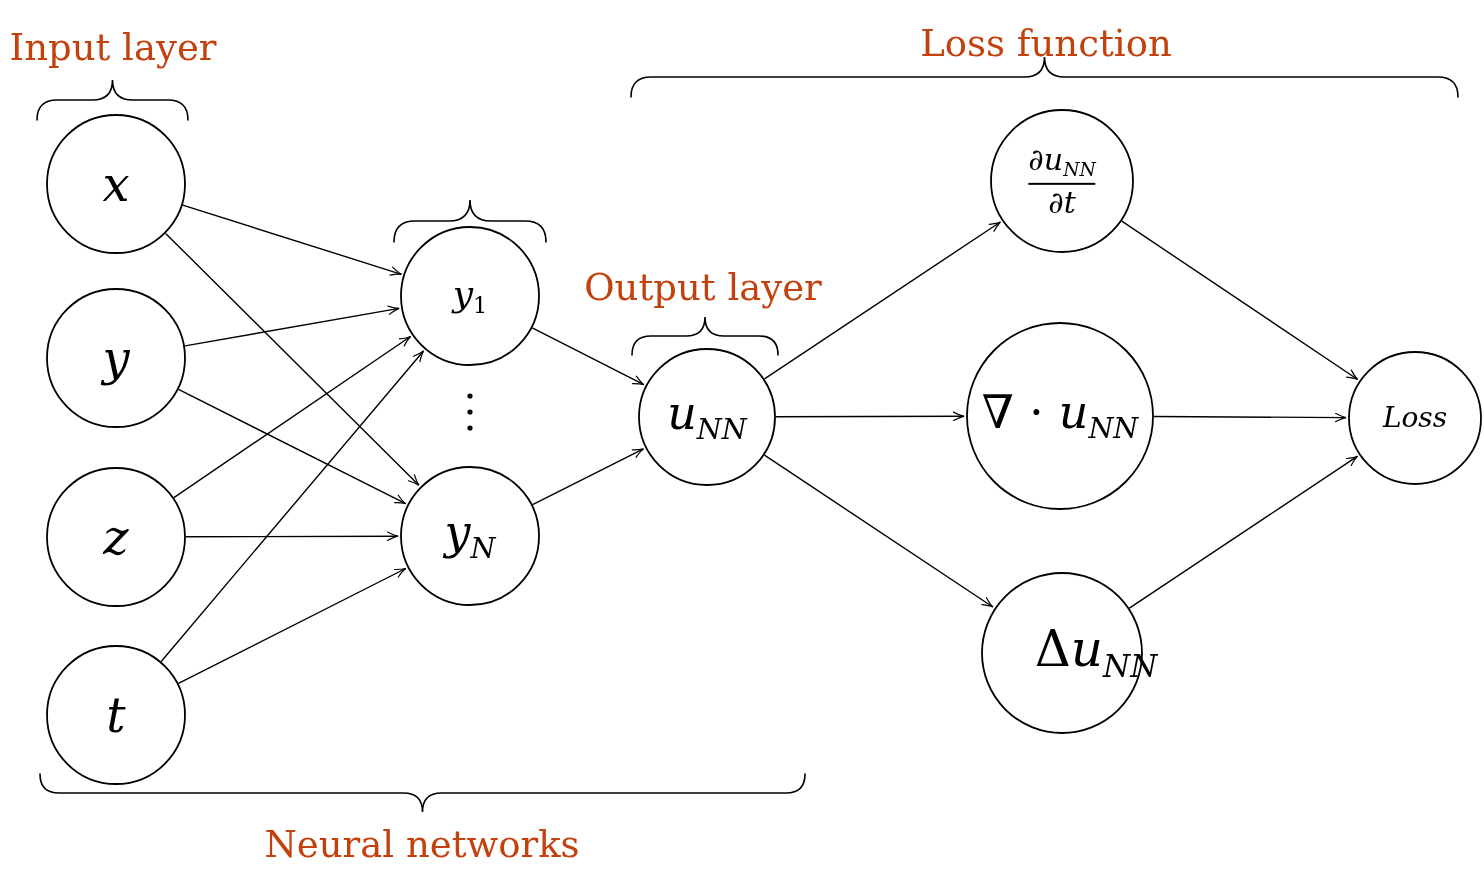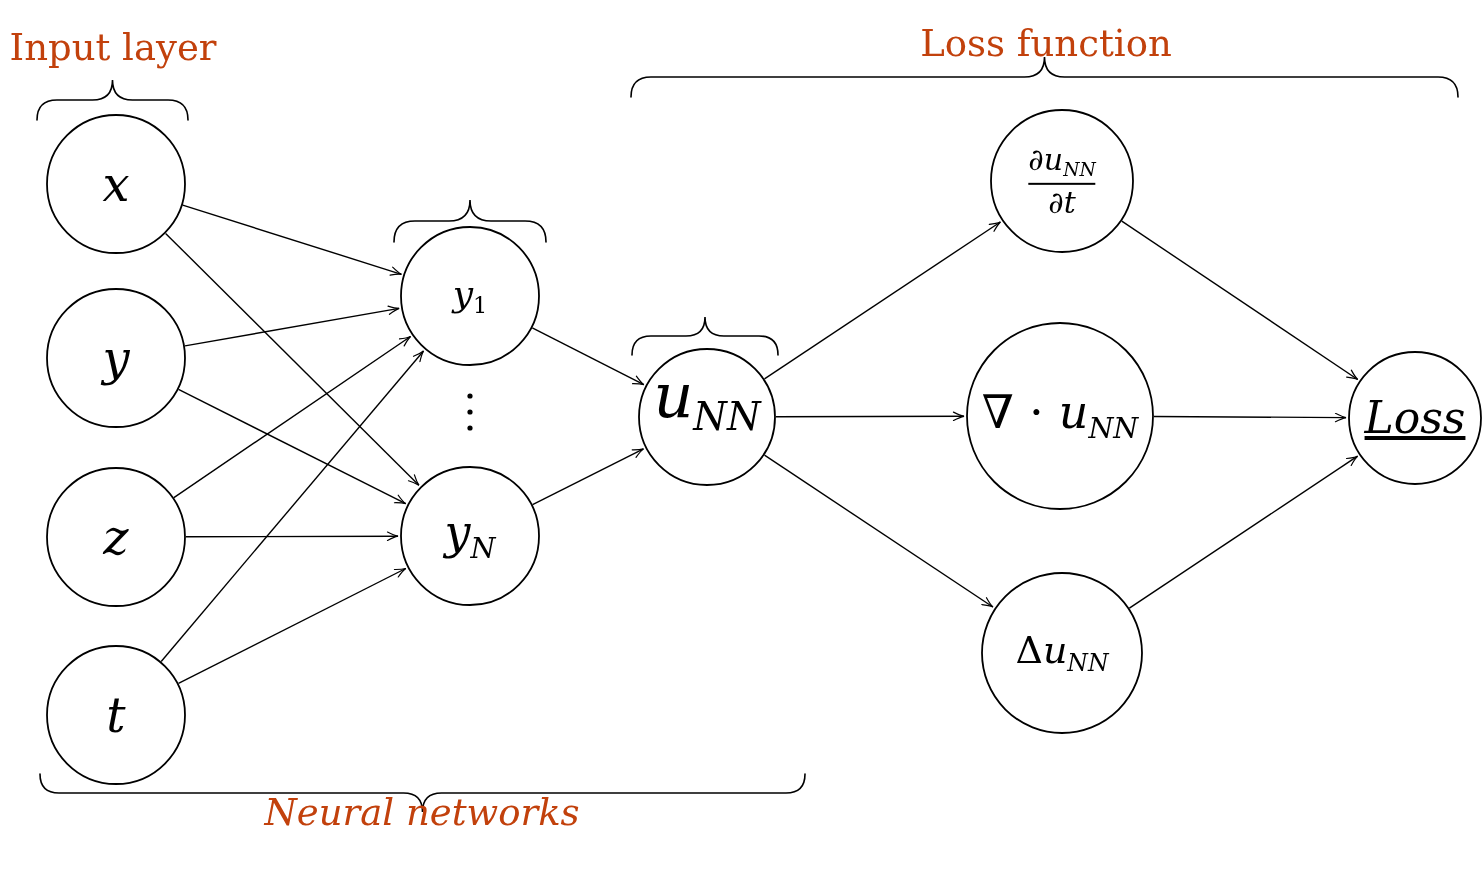--- a/index.html
+++ b/index.html
@@ -86,26 +86,27 @@
         <circle cx="1415" cy="418" r="66" fill="#ffffff" stroke="#000000" stroke-width="1.8"></circle>
       </g>
     <g id="dots-layer">
         <circle cx="470" cy="396" r="2.6" fill="#000000"></circle>
         <circle cx="470" cy="412" r="2.6" fill="#000000"></circle>
         <circle cx="470" cy="428" r="2.6" fill="#000000"></circle>
       </g>
   </svg>
 
   <div class="group-label" style="left: 113px; top: 47px;">Input layer</div>
+  <div class="group-label" style="left: 703px; top: 287px;">Output layer</div>
   <div class="group-label" style="left: 1046px; top: 43px;">Loss function</div>
-  <div class="group-label" style="left: 422px; top: 812px; font-style: italic;">Neural networks</div>
+  <div class="group-label" style="left: 422px; top: 844px;">Neural networks</div>
 <div class="node-label" style="left: 116px; top: 184px; font-size: 48px;"><span class="it">x</span></div>
     <div class="node-label" style="left: 116px; top: 358px; font-size: 48px;"><span class="it">y</span></div>
     <div class="node-label" style="left: 116px; top: 537px; font-size: 48px;"><span class="it">z</span></div>
     <div class="node-label" style="left: 116px; top: 715px; font-size: 48px;"><span class="it">t</span></div>
     <div class="node-label" style="left: 470px; top: 296px; font-size: 36px;"><span class="it">y</span><span class="sub">1</span></div>
     <div class="node-label" style="left: 470px; top: 536px; font-size: 46px; text-align: center;"><span class="it">y</span><span class="it sub">N</span></div>
-    <div class="node-label" style="left: 707px; top: 401px; font-size: 62px;"><span class="it">u</span><span class="it sub">NN</span></div>
+    <div class="node-label" style="left: 707px; top: 417px; font-size: 46px;"><span class="it">u</span><span class="it sub">NN</span></div>
     <div class="node-label" style="left: 1062px; top: 181px; font-size: 30px; text-align: center;"><span class="frac"><span class="num"><span class="it">∂u</span><span class="it sub">NN</span></span><span class="bar"></span><span class="den"><span class="it">∂t</span></span></span></div>
     <div class="node-label" style="left: 1060px; top: 416px; font-size: 46px; text-align: right;"><span class="up">∇ ⋅ </span><span class="it">u</span><span class="it sub">NN</span></div>
-    <div class="node-label" style="left: 1062px; top: 653px; font-size: 38px;"><span class="up">Δ</span><span class="it">u</span><span class="it sub">NN</span></div>
-    <div class="node-label" style="left: 1415px; top: 418px; font-size: 44px; text-decoration: underline;"><span class="it">Loss</span></div>
+    <div class="node-label" style="left: 1096px; top: 653px; font-size: 50px;"><span class="up">Δ</span><span class="it">u</span><span class="it sub">NN</span></div>
+    <div class="node-label" style="left: 1415px; top: 418px; font-size: 28px;"><span class="it">Loss</span></div>
   </div>
 
 </body></html>

